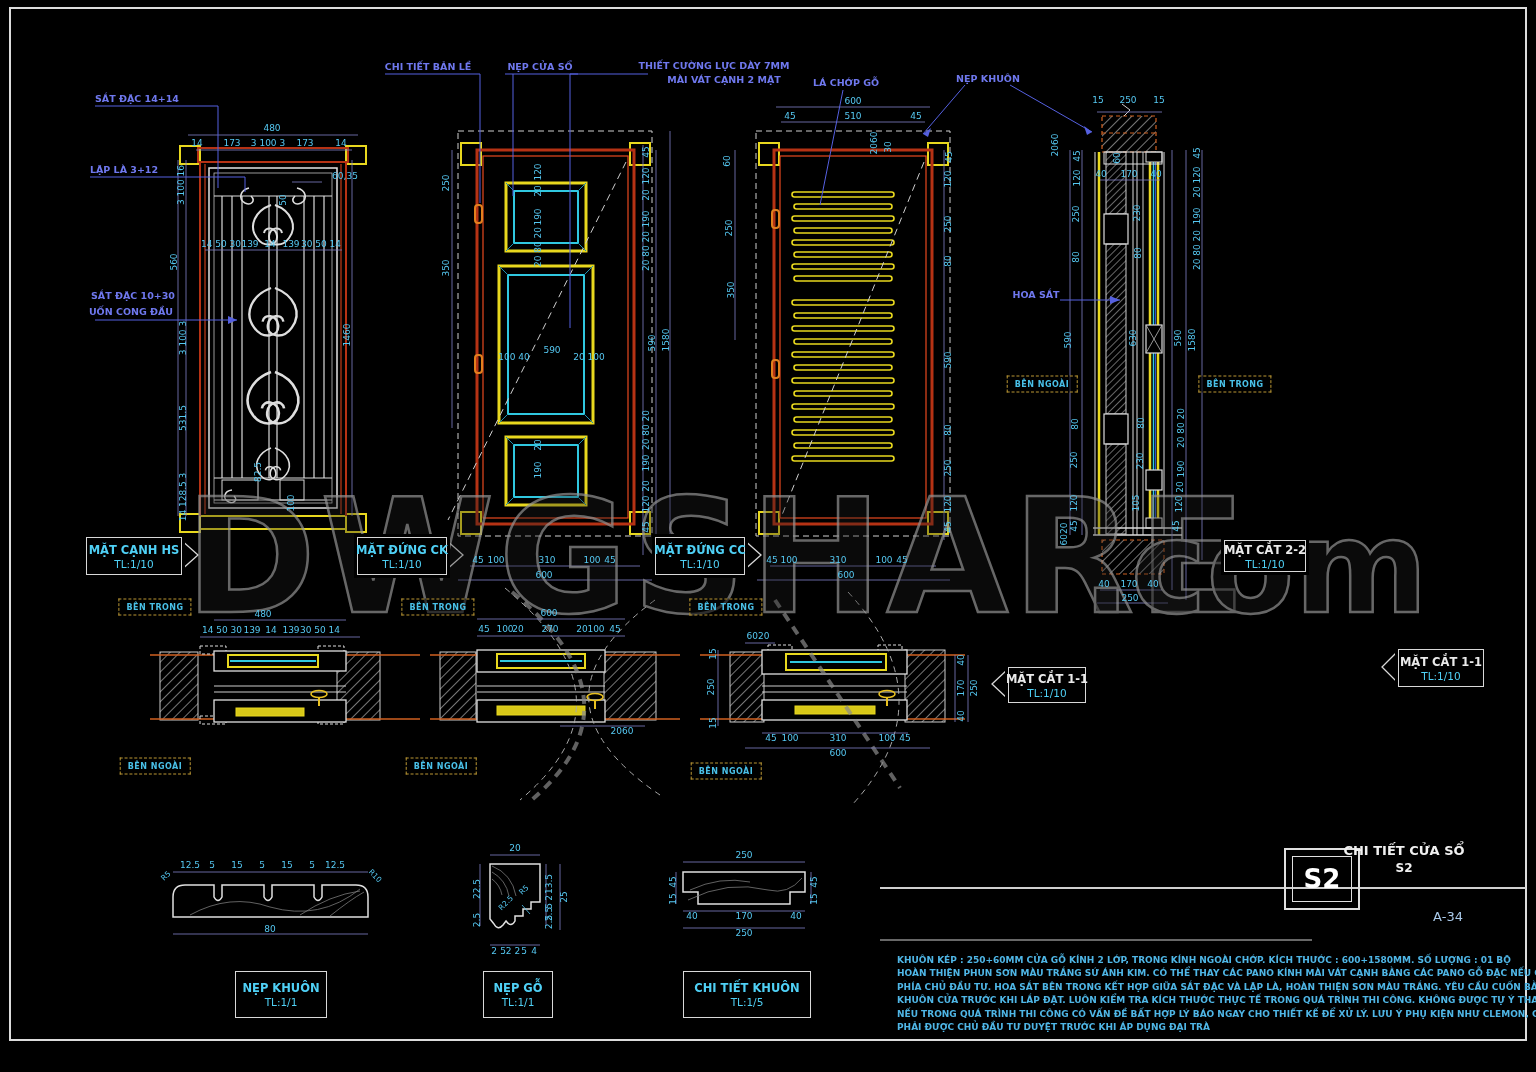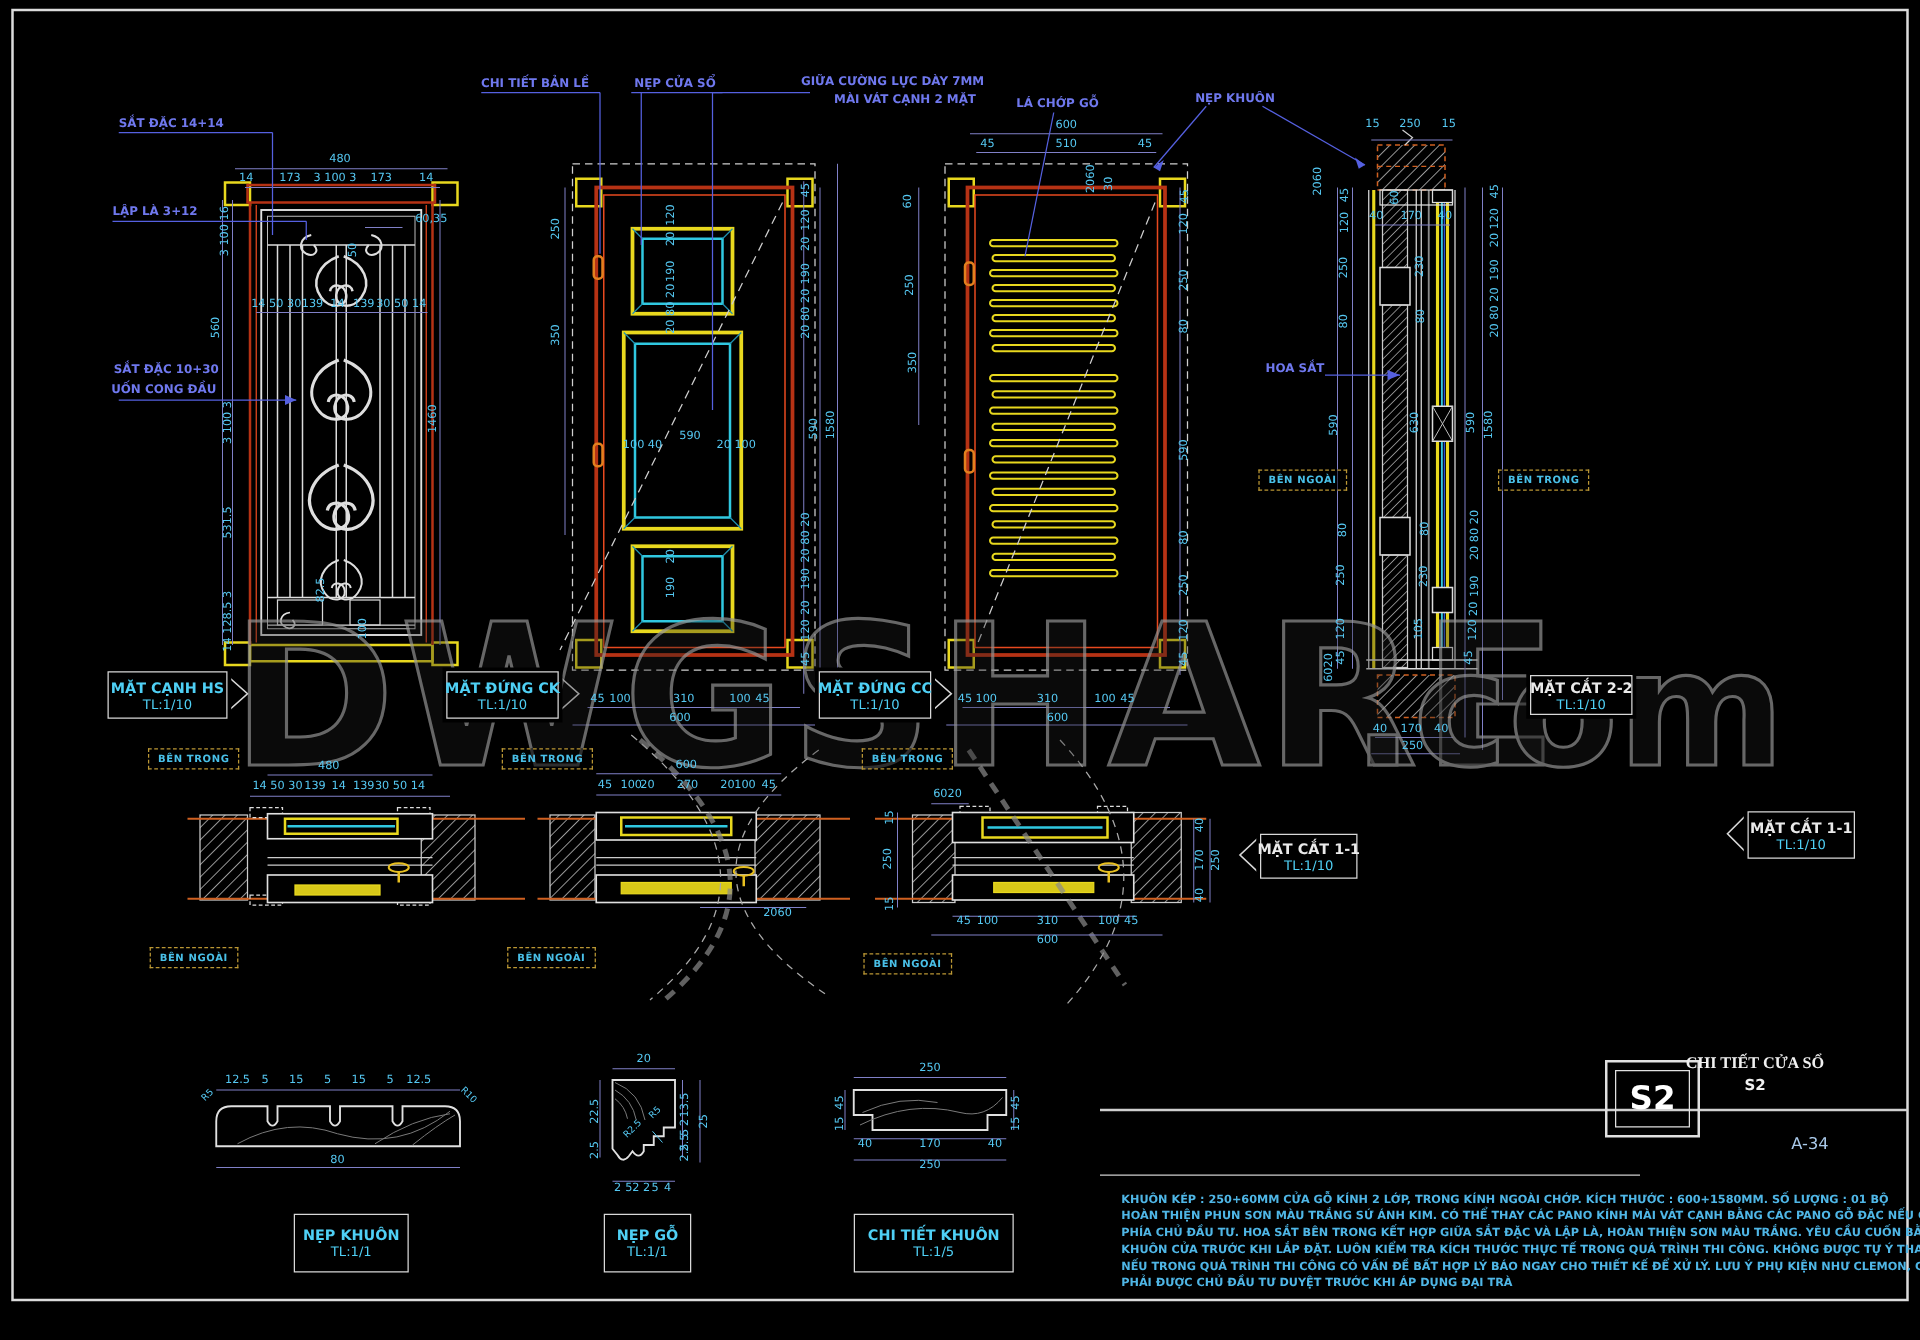--- a/index.html
+++ b/index.html
@@ -561,21 +561,21 @@
       <span class="t" style="left: 692px; top: 916px;">40</span>
       <span class="t" style="left: 744px; top: 916px;">170</span>
       <span class="t" style="left: 796px; top: 916px;">40</span>
       <span class="t" style="left: 744px; top: 933px;">250</span>
       <span class="t lbl" style="left: 137px; top: 99px;">SẮT ĐẶC 14+14</span>
       <span class="t lbl" style="left: 124px; top: 170px;">LẬP LÀ 3+12</span>
       <span class="t lbl" style="left: 133px; top: 296px;">SẮT ĐẶC 10+30</span>
       <span class="t lbl" style="left: 131px; top: 312px;">UỐN CONG ĐẦU</span>
       <span class="t lbl" style="left: 428px; top: 67px;">CHI TIẾT BẢN LỀ</span>
       <span class="t lbl" style="left: 540px; top: 67px;">NẸP CỬA SỔ</span>
-      <span class="t lbl" style="left: 714px; top: 66px;">GIỮA CƯỜNG LỰC DÀY 7MM</span>
+      <span class="t lbl" style="left: 714px; top: 66px;">THIẾT CƯỜNG LỰC DÀY 7MM</span>
       <span class="t lbl" style="left: 724px; top: 80px;">MÀI VÁT CẠNH 2 MẶT</span>
       <span class="t lbl" style="left: 846px; top: 83px;">LÁ CHỚP GỖ</span>
       <span class="t lbl" style="left: 988px; top: 79px;">NẸP KHUÔN</span>
       <span class="t lbl" style="left: 1036px; top: 295px;">HOA SẮT</span>
       <div class="zl" style="left: 155px; top: 607px;">BÊN TRONG</div>
       <div class="zl" style="left: 438px; top: 607px;">BÊN TRONG</div>
       <div class="zl" style="left: 726px; top: 607px;">BÊN TRONG</div>
       <div class="zl" style="left: 155px; top: 766px;">BÊN NGOÀI</div>
       <div class="zl" style="left: 441px; top: 766px;">BÊN NGOÀI</div>
       <div class="zl" style="left: 726px; top: 771px;">BÊN NGOÀI</div>
@@ -617,21 +617,21 @@
         <div class="l1">CHI TIẾT KHUÔN</div>
         <div class="l2">TL:1/5</div>
       </div>
     </div>
 
 <div id="s2-outer">
   <div id="s2-inner">
     <span id="s2-code">S2</span>
   </div>
 </div>
-<span class="sheet-t" style="left:1404px;top:850px;font-size:13px;font-family:Liberation Serif, serif;">CHI TIẾT CỬA SỔ</span>
+<span class="sheet-t" style="left:1404px;top:850px;font-size:13px;">CHI TIẾT CỬA SỔ</span>
 <span class="sheet-t" style="left:1404px;top:868px;font-size:12px;">S2</span>
 <span id="sheet-no">A-34</span>
 <div id="notes">
       <div class="note-line">KHUÔN KÉP : 250+60MM CỬA GỖ KÍNH 2 LỚP, TRONG KÍNH NGOÀI CHỚP. KÍCH THƯỚC : 600+1580MM. SỐ LƯỢNG : 01 BỘ</div>
       <div class="note-line">HOÀN THIỆN PHUN SƠN MÀU TRẮNG SỨ ÁNH KIM. CÓ THỂ THAY CÁC PANO KÍNH MÀI VÁT CẠNH BẰNG CÁC PANO GỖ ĐẶC NẾU CÓ YÊU CẦU TỪ</div>
       <div class="note-line">PHÍA CHỦ ĐẦU TƯ. HOA SẮT BÊN TRONG KẾT HỢP GIỮA SẮT ĐẶC VÀ LẬP LÀ, HOÀN THIỆN SƠN MÀU TRẮNG. YÊU CẦU CUỐN BẰNG ĐINH VÀO</div>
       <div class="note-line">KHUÔN CỬA TRƯỚC KHI LẮP ĐẶT. LUÔN KIỂM TRA KÍCH THƯỚC THỰC TẾ TRONG QUÁ TRÌNH THI CÔNG. KHÔNG ĐƯỢC TỰ Ý THAY ĐỔI THIẾT KẾ,</div>
       <div class="note-line">NẾU TRONG QUÁ TRÌNH THI CÔNG CÓ VẤN ĐỀ BẤT HỢP LÝ BÁO NGAY CHO THIẾT KẾ ĐỂ XỬ LÝ. LƯU Ý PHỤ KIỆN NHƯ CLEMON, CHỐT, BẢN LỀ...</div>
       <div class="note-line">PHẢI ĐƯỢC CHỦ ĐẦU TƯ DUYỆT TRƯỚC KHI ÁP DỤNG ĐẠI TRÀ</div>
     </div>

